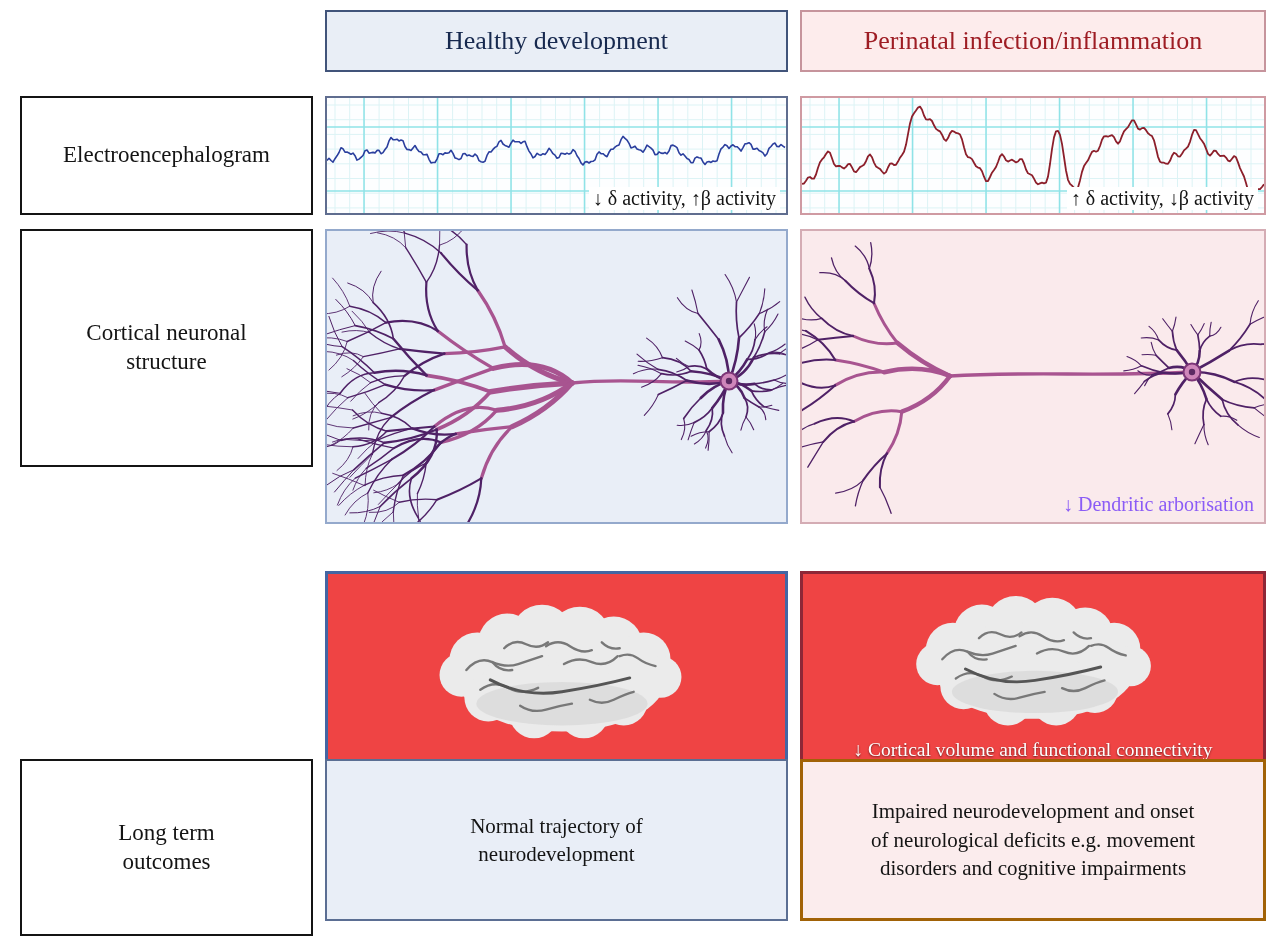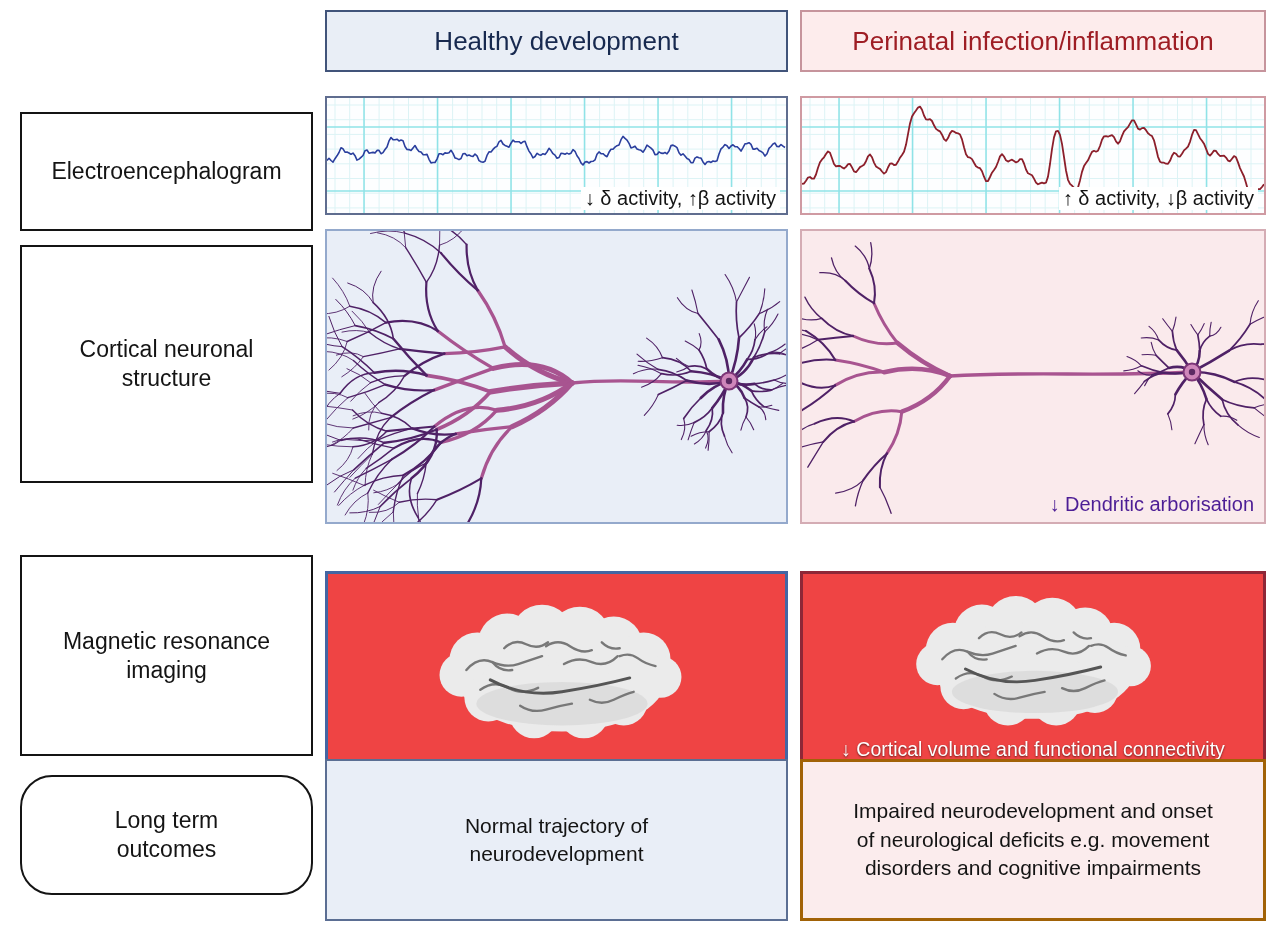--- a/index.html
+++ b/index.html
@@ -1,42 +1,42 @@
 <!DOCTYPE html>
 <html><head>
 <meta charset="utf-8">
 <style>
   html,body{margin:0;padding:0;background:#fff;}
   #figure{position:relative;width:1280px;height:937px;background:#ffffff;
-          font-family:Liberation Sans, sans-serif;overflow:hidden;}
+          font-family:Liberation Serif, serif;overflow:hidden;}
   .cell{position:absolute;box-sizing:border-box;}
   .preline{white-space:pre-line;}
 
   
   .label-box{background:#ffffff;border:2px solid #141414;color:#141414;
              display:flex;align-items:center;justify-content:center;text-align:center;
-             font-size:23px;line-height:1.25;margin-top:16px;}
+             font-size:23px;line-height:1.25;}
 
   
   .header-box{display:flex;align-items:center;justify-content:center;font-size:26px;}
   .header-healthy{background:#e9eef6;border:2px solid #41547a;color:#17294f;}
   .header-perinatal{background:#fdecec;border:2px solid #c6949c;color:#9e1d24;}
 
   
   .eeg-panel{background:#fdfeff;}
   .eeg-healthy{border:2px solid #5f6d8f;padding-left:36px;}
   .eeg-perinatal{border:2px solid #cf9aa2;}
   .panel-svg{position:absolute;left:0;top:0;width:100%;height:100%;display:block;}
   .eeg-annotation{position:absolute;right:6px;bottom:3px;background:#ffffff;
                   padding:0 4px;font-size:20px;color:#141414;}
 
   
   .neuron-healthy{background:#e9eef7;border:2px solid #94a9cc;}
   .neuron-perinatal{background:#faeaec;border:2px solid #d4acb4;}
-  .neuron-annotation{position:absolute;right:10px;bottom:6px;font-size:20px;color:#4c1d95;}
+  .neuron-annotation{position:absolute;right:10px;bottom:6px;font-size:20px;color:#8b5cf6;}
 
   
   .mri-panel{background:#ef4444;margin-top:32px;}
   .mri-healthy{border:3px solid #4466a3;}
   .mri-perinatal{border:3px solid #8e2737;}
   .mri-caption{position:absolute;left:0;right:0;bottom:8px;text-align:center;
                font-size:19.5px;color:#ffffff;font-weight:500;
                text-shadow:0 1px 2px rgba(0,0,0,.6);}
 
   
@@ -57,25 +57,21 @@
     <span>Perinatal infection/inflammation</span>
   </div>
 
   <div class="cell label-box" style="left:20px;top:96px;width:293px;height:119px;">
     <span class="preline">Electroencephalogram</span>
   </div>
   <div class="cell label-box" style="left:20px;top:229px;width:293px;height:238px;">
     <span class="preline">Cortical neuronal
 structure</span>
   </div>
-  <div class="cell label-box" style="left:20px;top:539px;width:293px;height:201px;">
-    <span class="preline">Magnetic resonance
-imaging</span>
-  </div>
-  <div class="cell label-box" style="left:20px;top:759px;width:293px;height:120px;border-radius:32px;">
+  <div class="cell label-box" style="left:20px;top:759px;width:293px;height:177px;">
     <span class="preline">Long term
 outcomes</span>
   </div>
 
   <div class="cell eeg-panel eeg-healthy" style="left:325px;top:96px;width:463px;height:119px;">
     <svg id="eeg-healthy-svg" class="panel-svg" viewBox="0 0 459 115" preserveAspectRatio="none">
         <line x1="8.0" y1="0" x2="8.0" y2="115" stroke="#dcf3f5" stroke-width="1"></line>
         <line x1="22.7" y1="0" x2="22.7" y2="115" stroke="#dcf3f5" stroke-width="1"></line>
         <line x1="37.4" y1="0" x2="37.4" y2="115" stroke="#dcf3f5" stroke-width="1"></line>
         <line x1="52.1" y1="0" x2="52.1" y2="115" stroke="#dcf3f5" stroke-width="1"></line>

